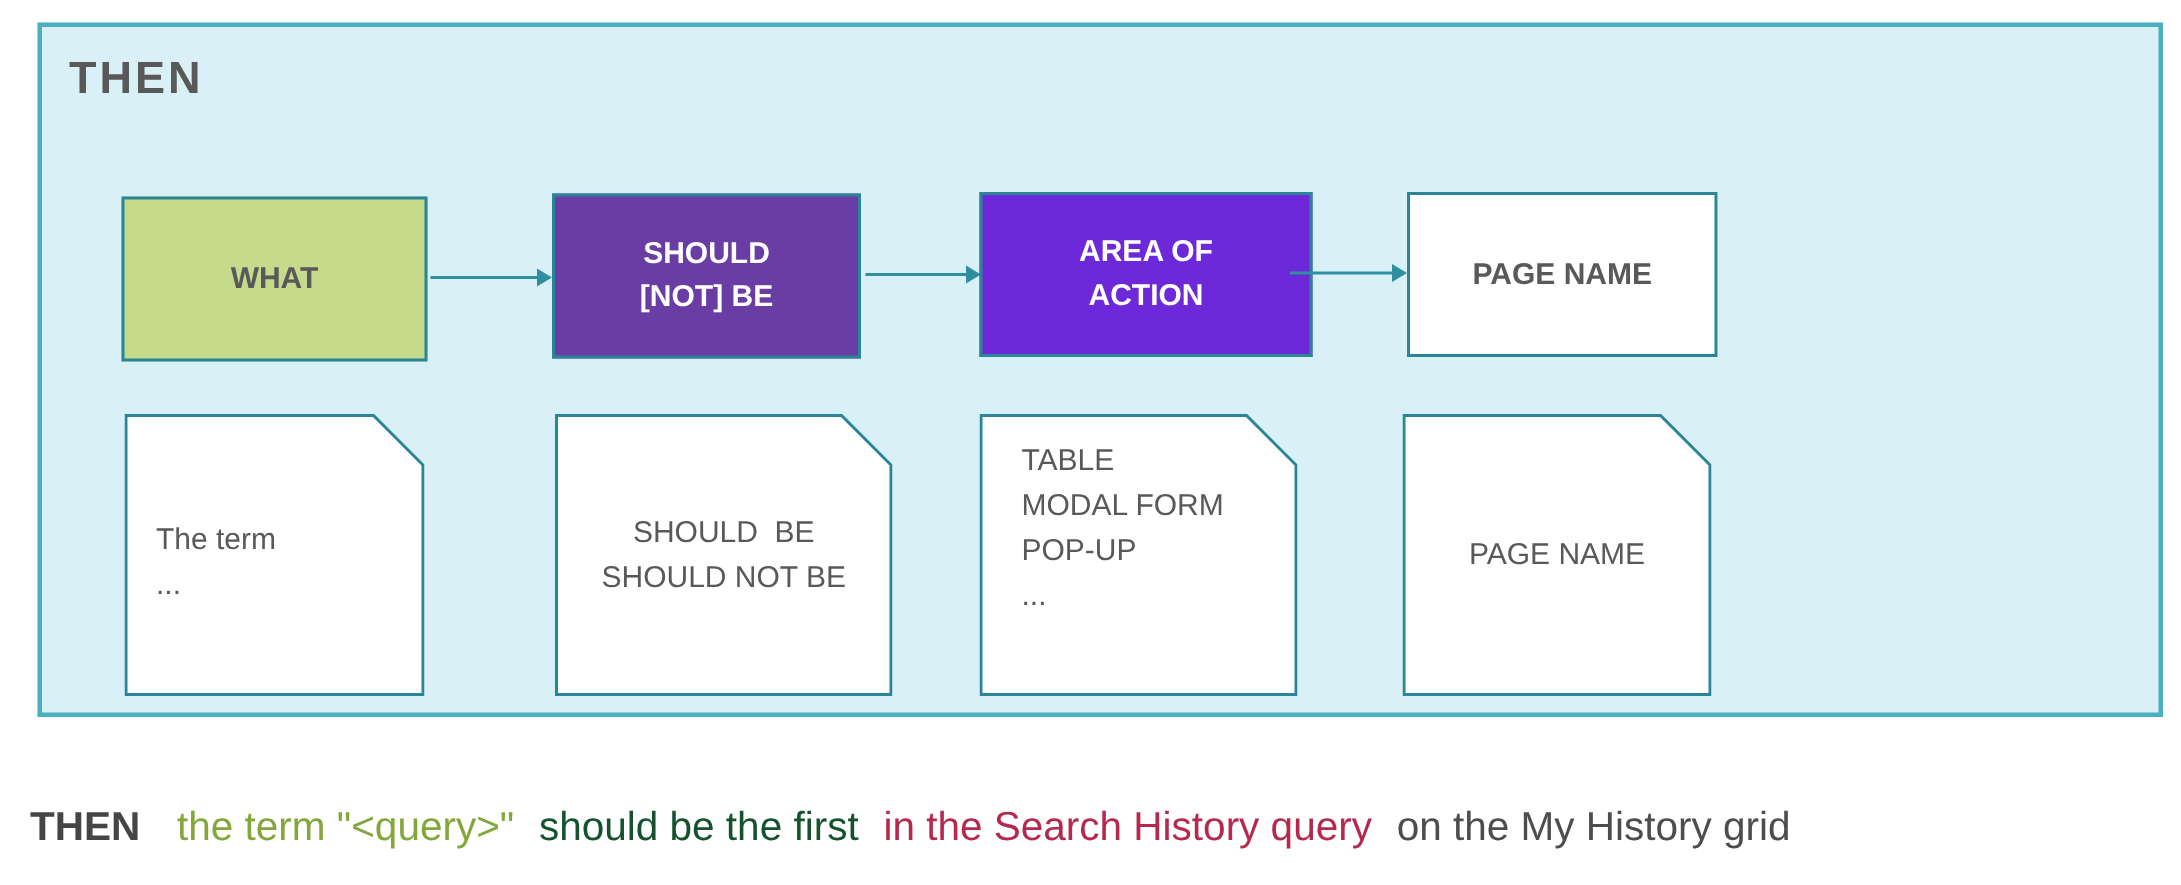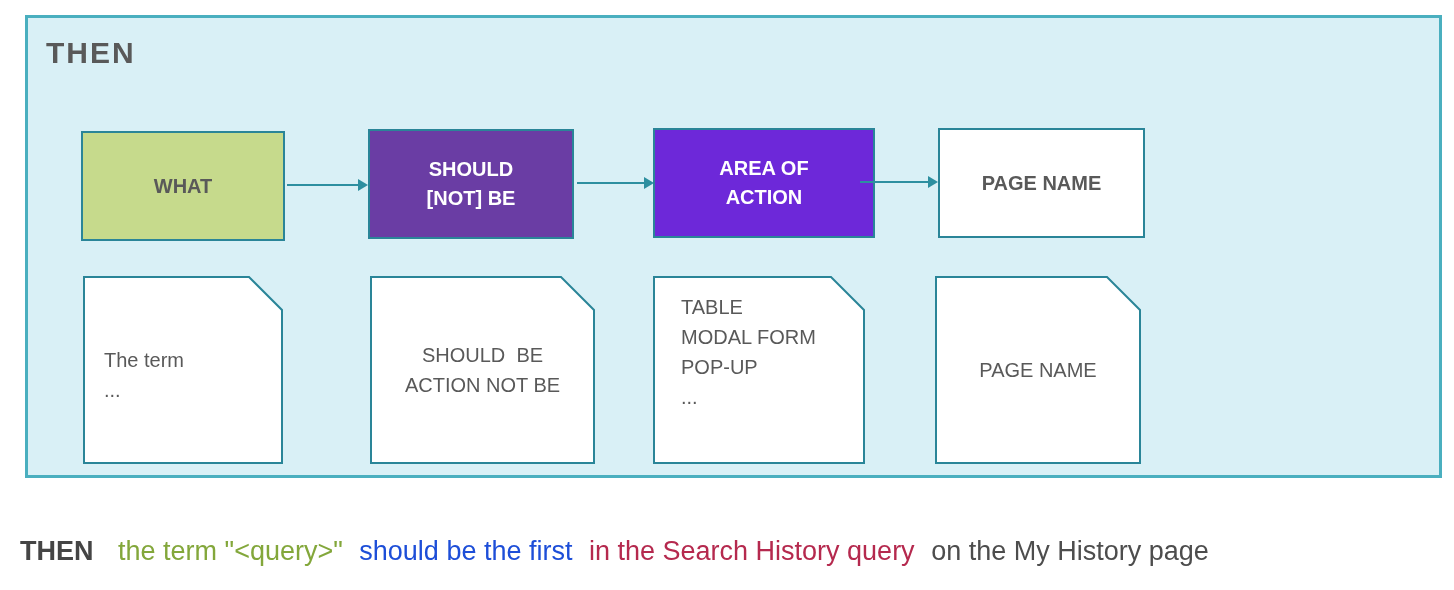--- a/index.html
+++ b/index.html
@@ -92,21 +92,21 @@
   .sentence {
     position: absolute;
     left: 20px; top: 536px;
     font-size: 27px;
     white-space: nowrap;
   }
   .seg { display: inline; }
   .seg + .seg { margin-left: 9px; }
   .seg-then   { font-weight: bold; color: #454545; margin-right: 8px; }
   .seg-what   { color: #83a73b; }
-  .seg-should { color: #1d4ed8; text-align: center; }
+  .seg-should { color: #14532d; text-align: center; }
   .seg-area   { color: #b5294e; }
   .seg-page   { color: #4d4d4d; }
 </style>
 </head>
 <body>
 
 <div class="stage">
 
   <div class="panel">
     <div class="panel-title">THEN</div>
@@ -144,21 +144,21 @@
         <span class="note-line">...</span>
       </div>
     </div>
 
     <div class="note note-2">
       <svg width="225" height="188" viewBox="0 0 225 188">
         <polygon class="note-shape" points="1,1 191,1 224,34 224,187 1,187"></polygon>
       </svg>
       <div class="note-content">
         <span class="note-line">SHOULD  BE</span>
-        <span class="note-line">ACTION NOT BE</span>
+        <span class="note-line">SHOULD NOT BE</span>
       </div>
     </div>
 
     <div class="note note-3">
       <svg width="212" height="188" viewBox="0 0 212 188">
         <polygon class="note-shape" points="1,1 178,1 211,34 211,187 1,187"></polygon>
       </svg>
       <div class="note-content">
         <span class="note-line">TABLE</span>
         <span class="note-line">MODAL FORM</span>
@@ -175,16 +175,16 @@
         <span class="note-line">PAGE NAME</span>
       </div>
     </div>
   </div>
 
   <div class="sentence">
     <span class="seg seg-then">THEN</span>
     <span class="seg seg-what">the term "&lt;query&gt;"</span>
     <span class="seg seg-should">should be the first</span>
     <span class="seg seg-area">in the Search History query</span>
-    <span class="seg seg-page">on the My History page</span>
+    <span class="seg seg-page">on the My History grid</span>
   </div>
 
 </div>
 
 </body></html>

